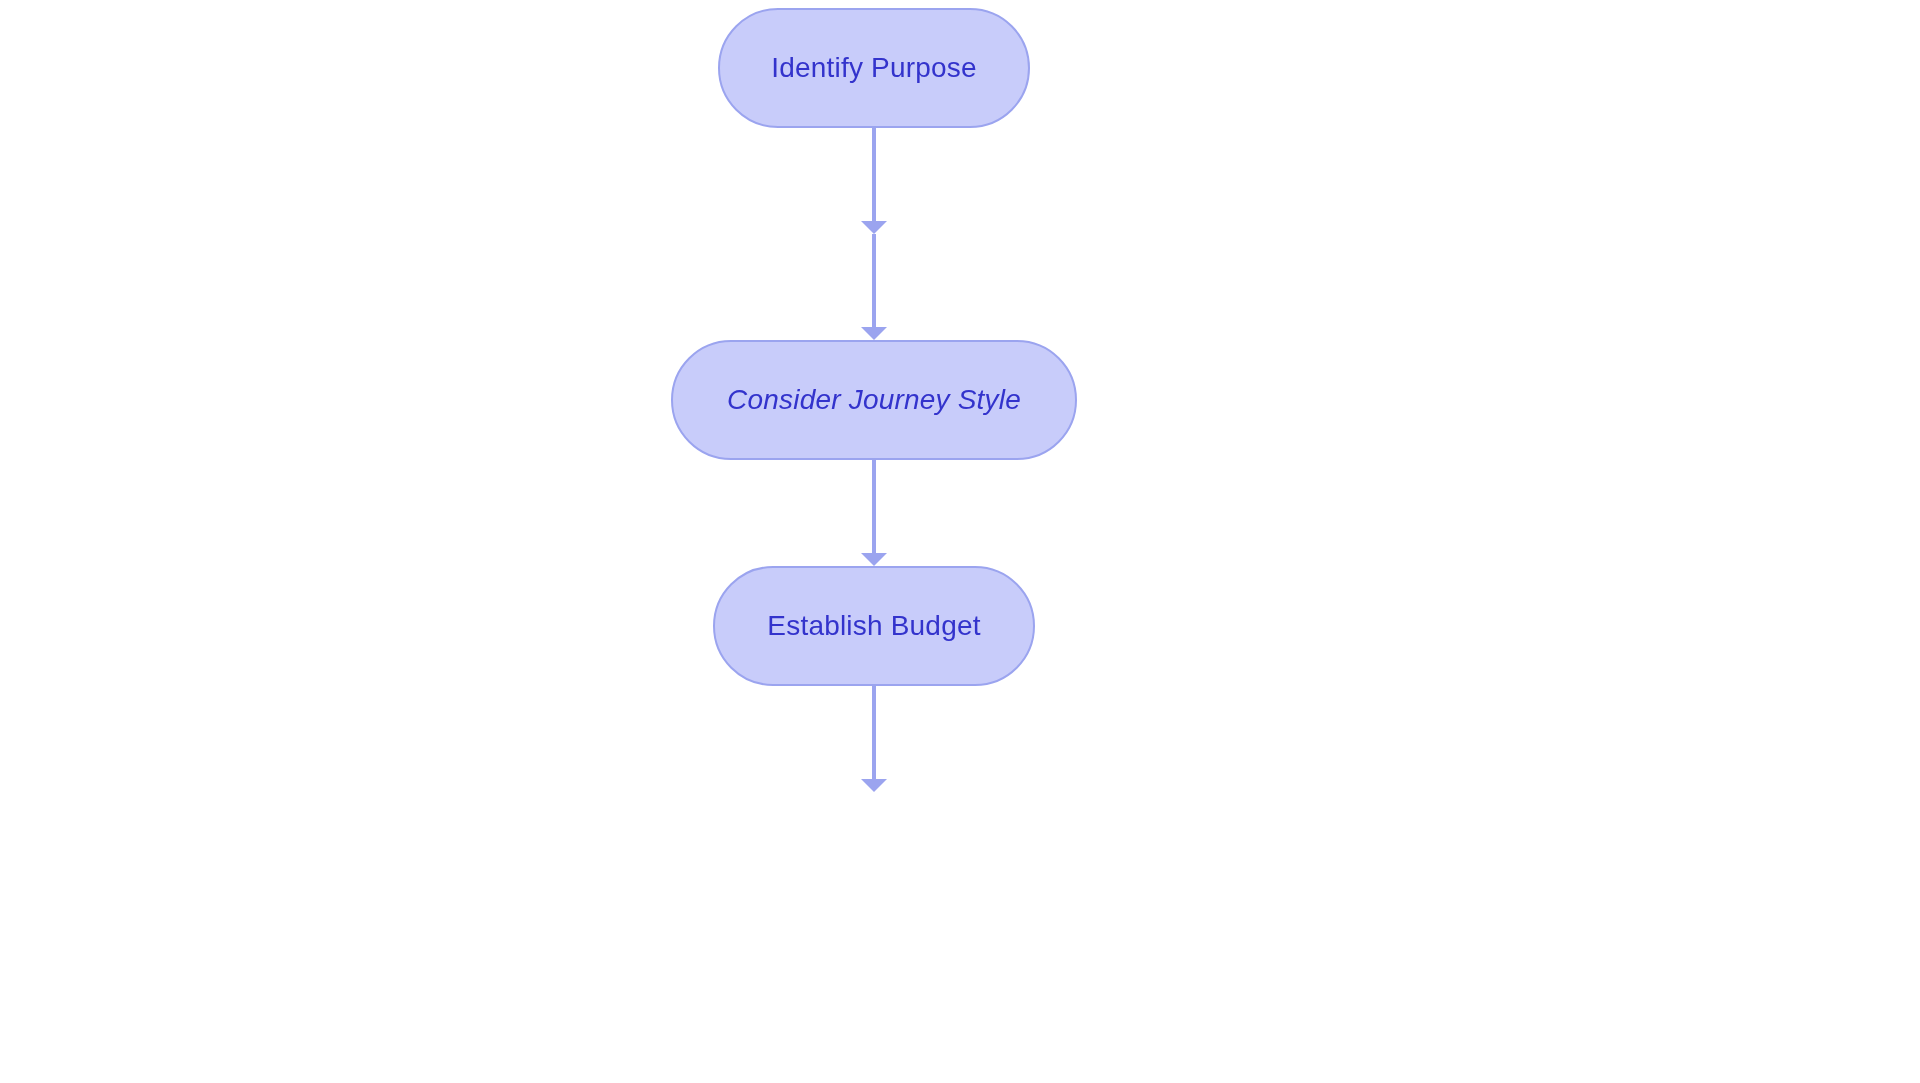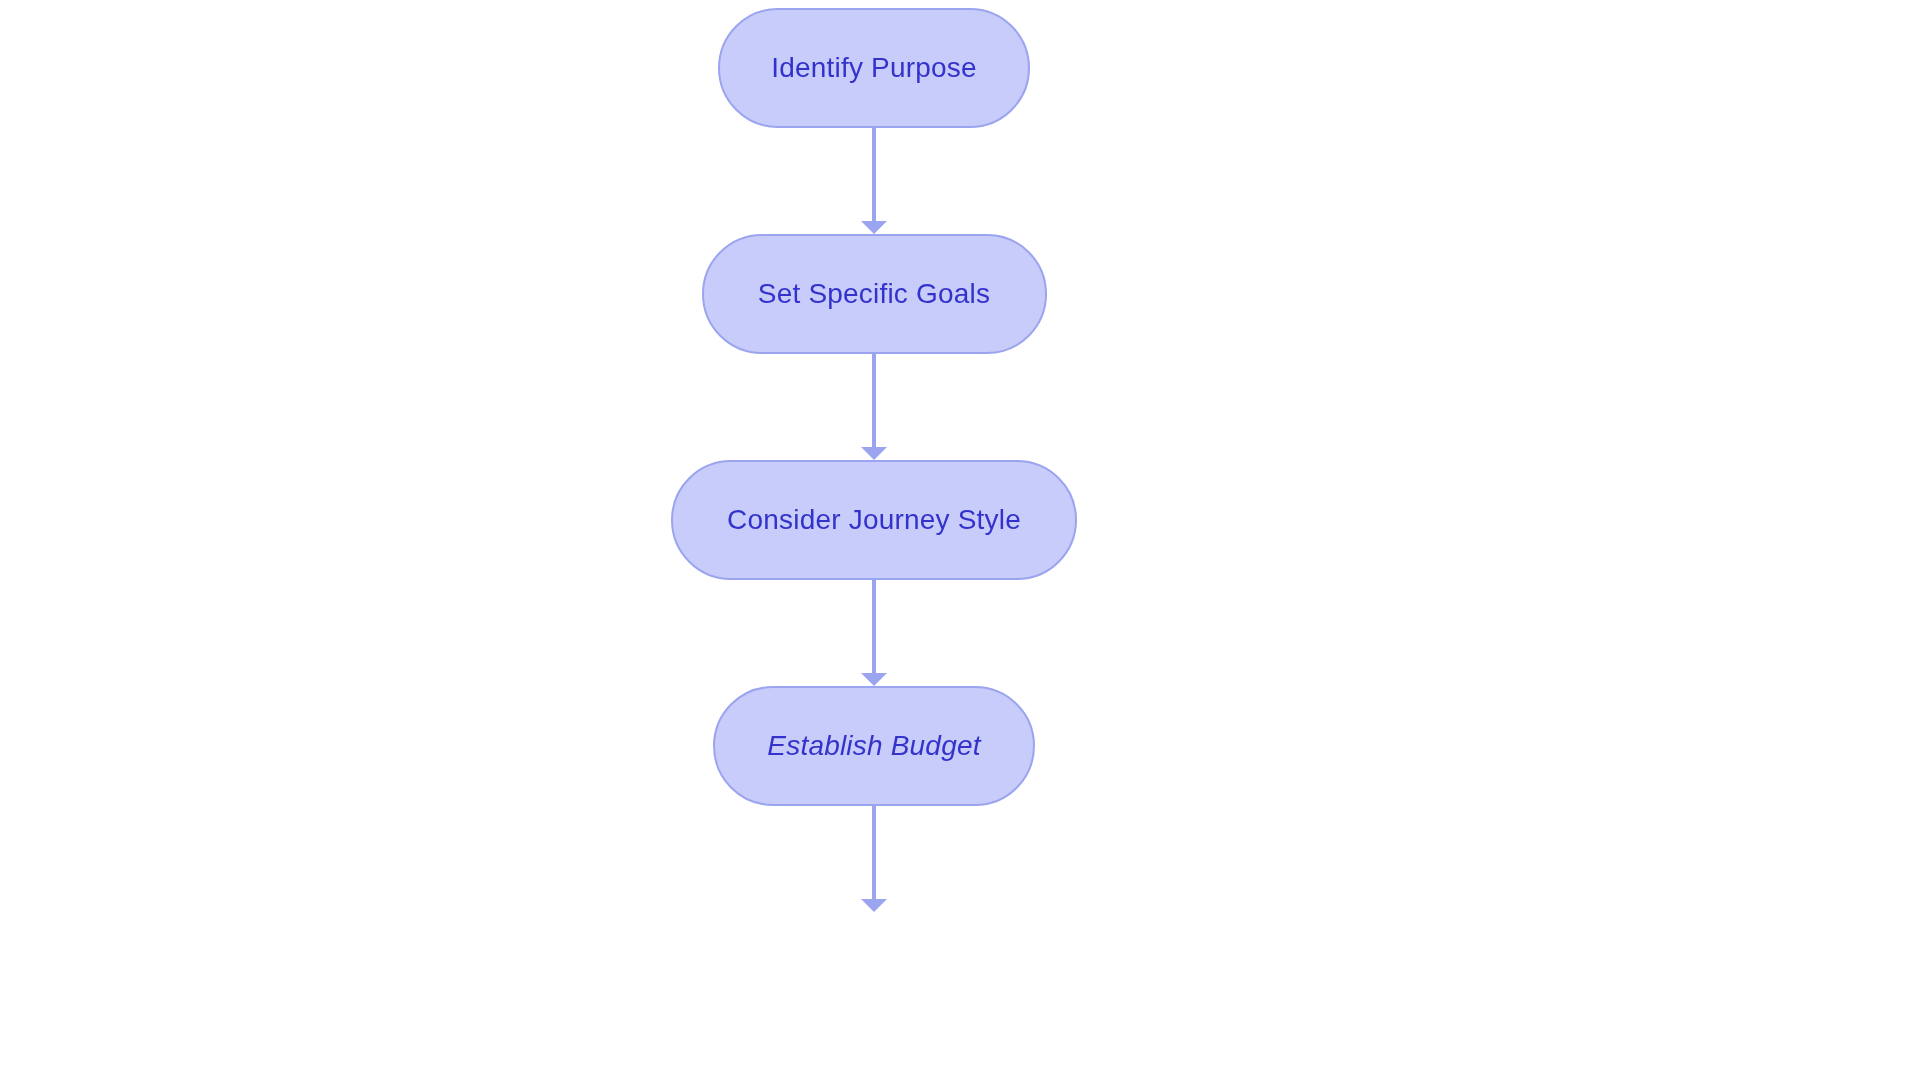--- a/index.html
+++ b/index.html
@@ -71,42 +71,39 @@
     transform: translateX(-50%);
     width: 0;
     height: 0;
     border-left: 13px solid transparent;
     border-right: 13px solid transparent;
     border-top: 13px solid #9ba4ef;
   }
   
   .n0 { width: 312px; }
   .n1 { width: 345px; }
-  .n2 { width: 406px; }
-  .n3 { width: 322px; font-style: italic; }
+  .n2 { width: 406px; font-style: italic; }
+  .n3 { width: 322px; }
   .n4 { width: 390px; }
 </style>
 </head>
 <body>
 
 <div id="flow-canvas">
   <div class="flow-column">
 
     <div class="node n0">
       <span class="node-label">Identify Purpose</span>
     </div>
 
     <div class="connector">
       <span class="stem"></span>
       <span class="head"></span>
     </div>
 
-    <div class="node n1">
-      <span class="node-label">Set Specific Goals</span>
-    </div>
 
     <div class="connector">
       <span class="stem"></span>
       <span class="head"></span>
     </div>
 
     <div class="node n2">
       <span class="node-label">Consider Journey Style</span>
     </div>
 

